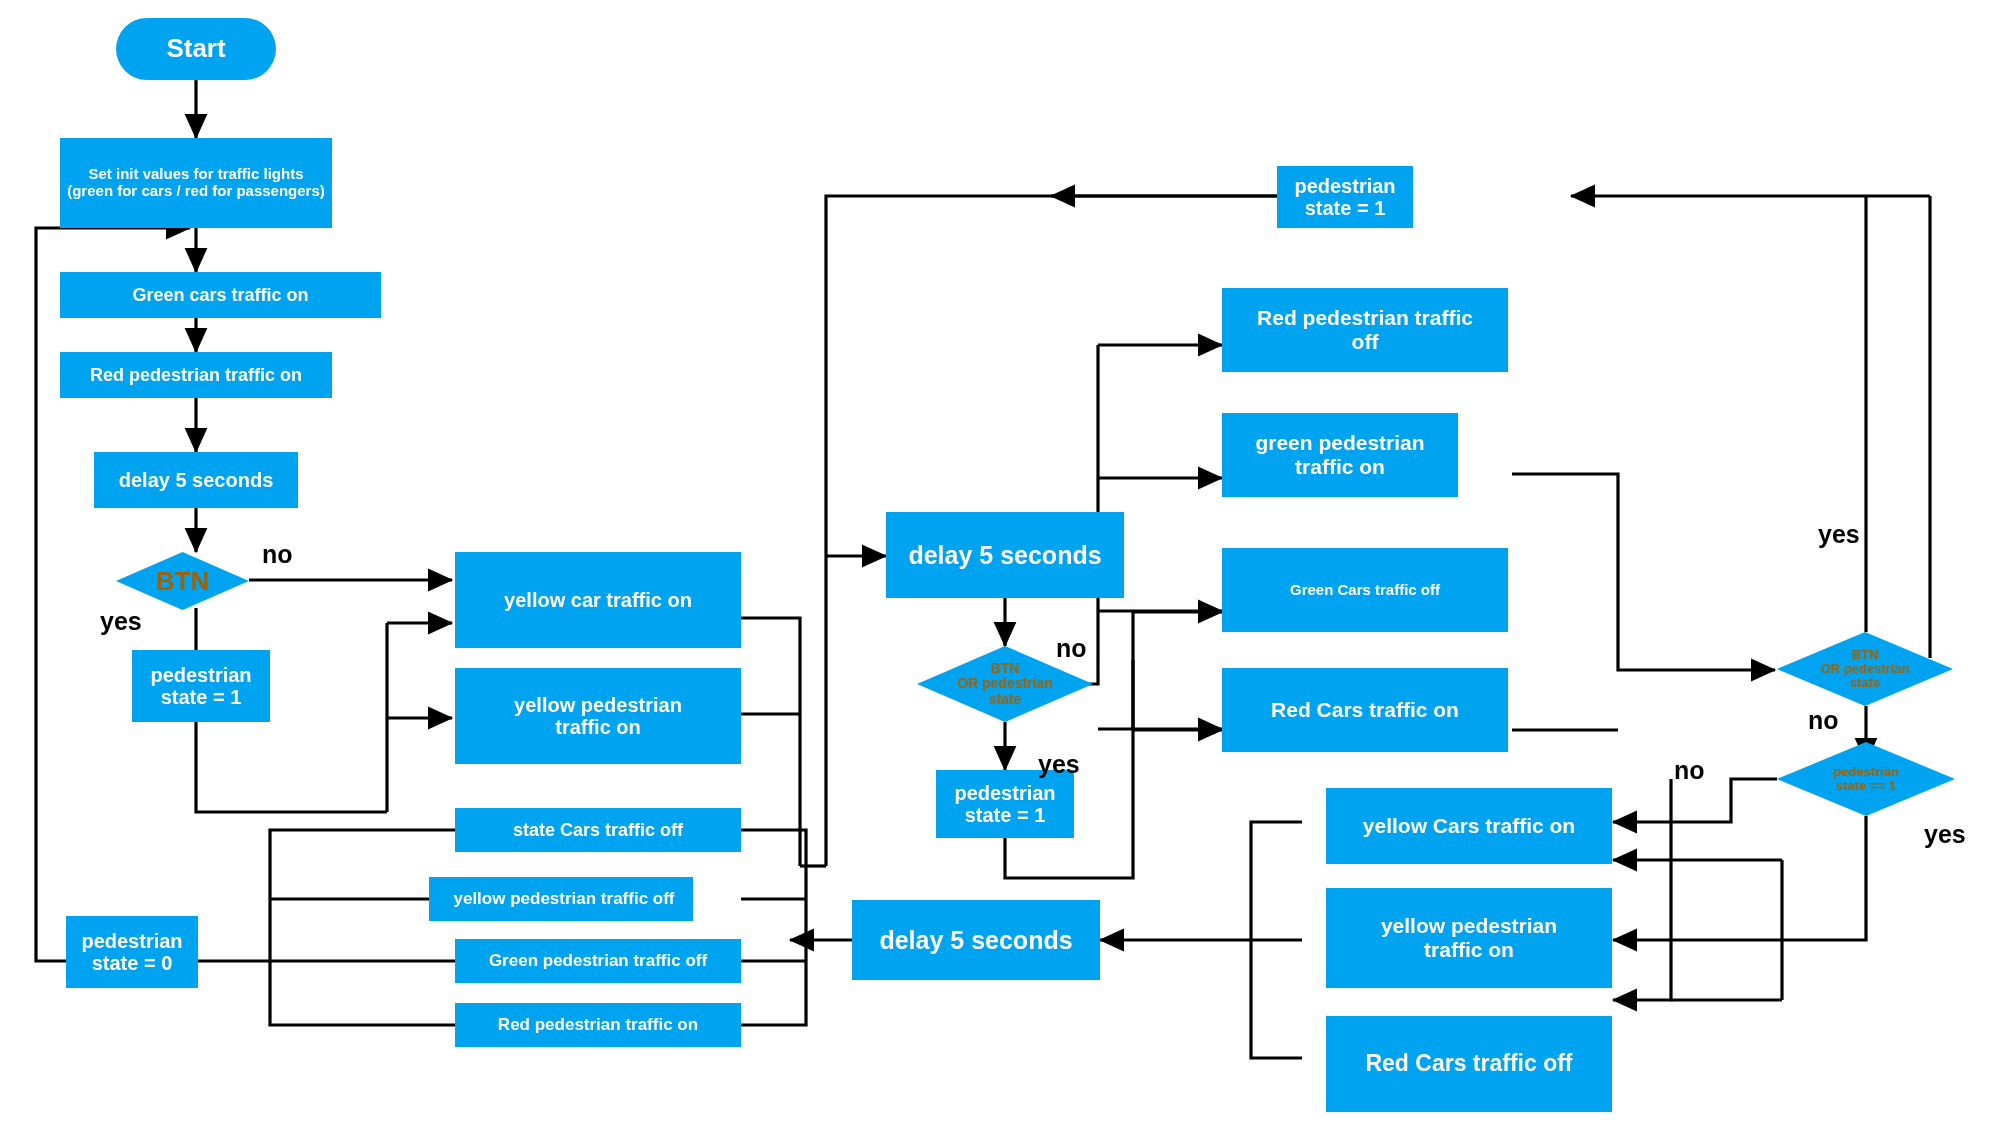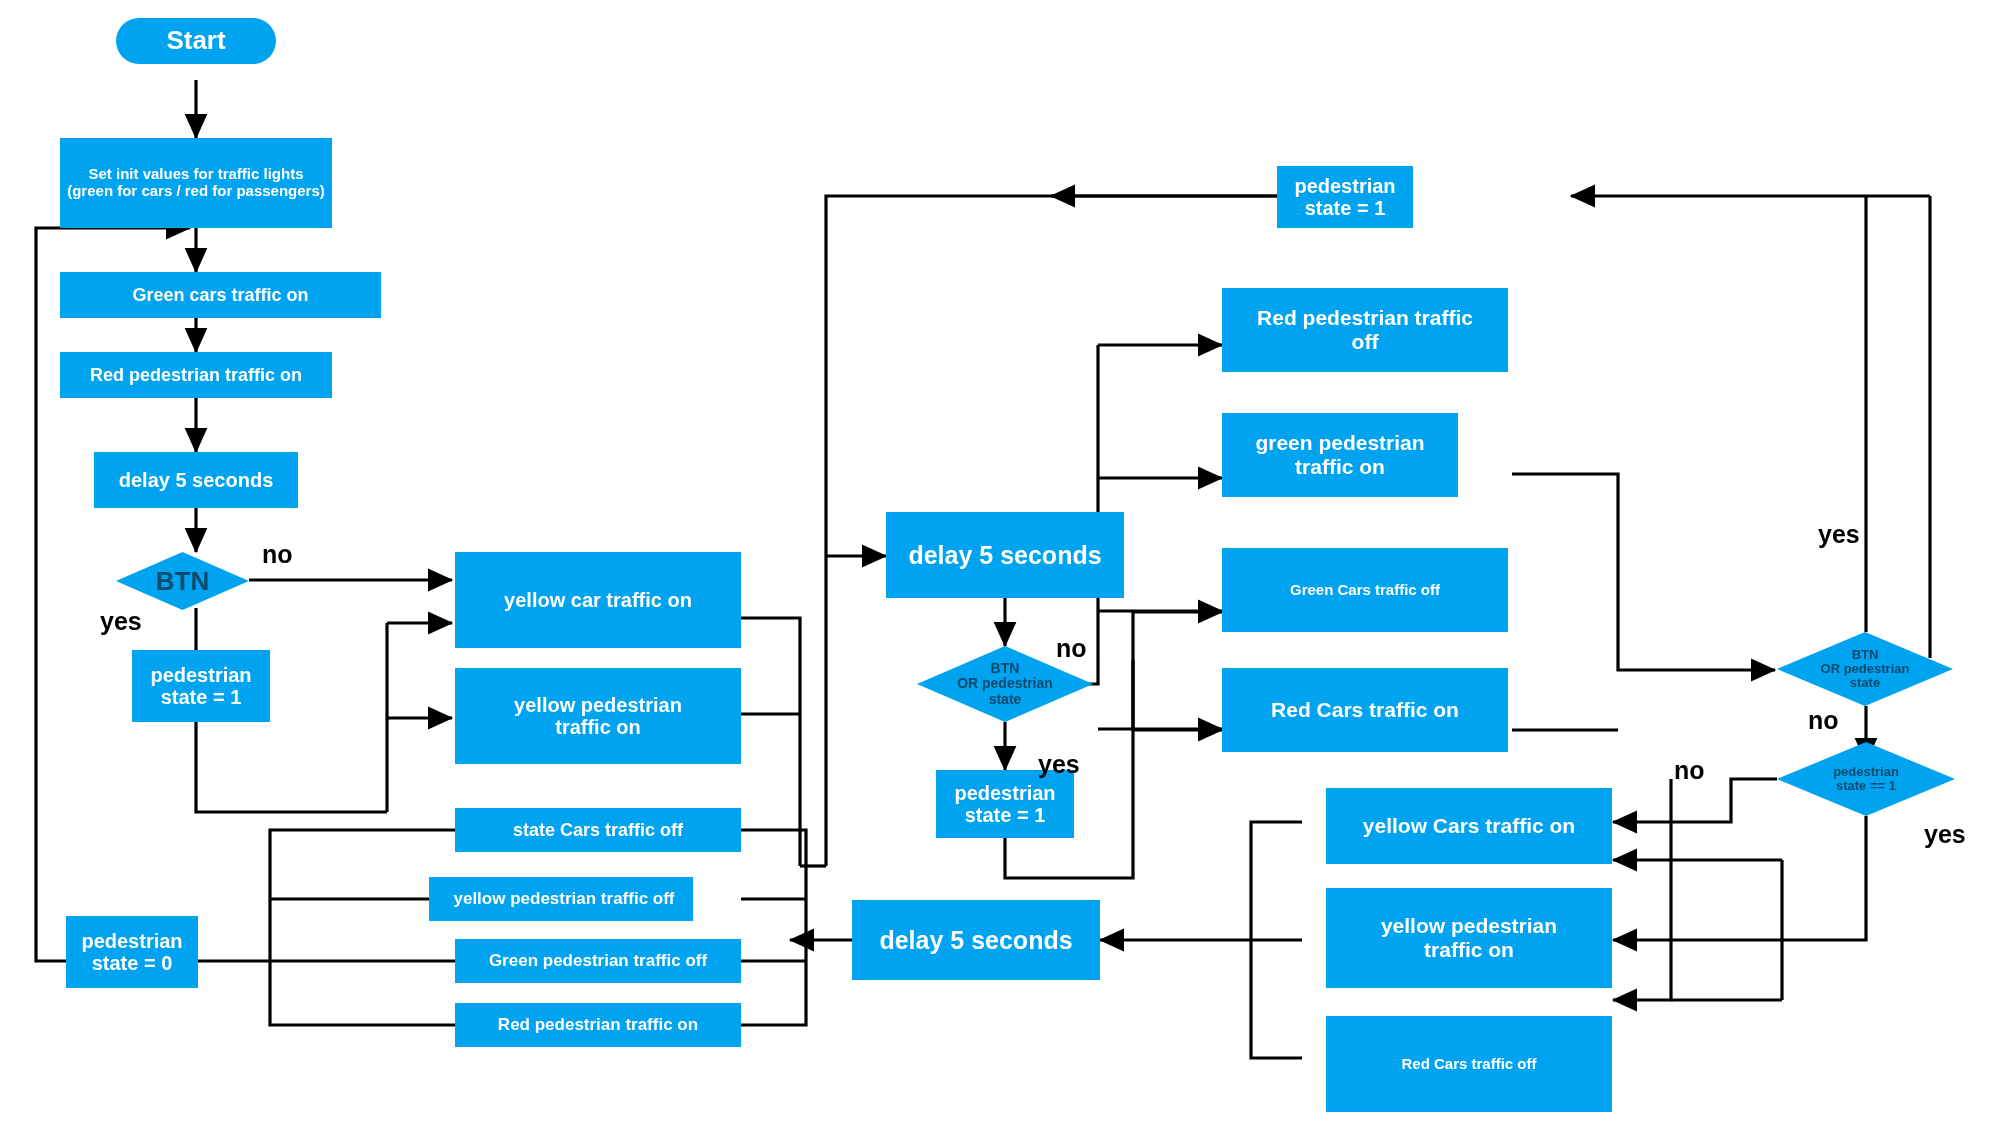--- a/index.html
+++ b/index.html
@@ -50,21 +50,21 @@
     width: 100%;
     height: 100%;
     background: #00A3F0;
     clip-path: polygon(50% 0%, 100% 50%, 50% 100%, 0% 50%);
   }
   .diamond .dlabel {
     position: relative;
     z-index: 2;
     width: 100%;
     text-align: center;
-    color: #0c4a6e;
+    color: #a16207;
     font-weight: bold;
     line-height: 1.1;
     white-space: pre-line;
   }
   .edge-label {
     position: absolute;
     color: #000000;
     font-weight: bold;
     font-family: "Liberation Sans", sans-serif;
     white-space: nowrap;
@@ -165,21 +165,21 @@
       <path d="M741,830 L806,830 L806,1025 L741,1025"></path>
       <path d="M741,899 L806,899"></path>
       <path d="M741,961 L806,961"></path>
 
       <path d="M196,961 L140,961"></path>
       <path d="M36,948 L36,961 L66,961"></path>
 
     </g>
   </svg>
 
-  <div class="node terminator" style="left:116px; top:18px; width:160px; height:46px; font-size:26px;">Start</div>
+  <div class="node terminator" style="left:116px; top:18px; width:160px; height:62px; font-size:26px;">Start</div>
 
   <div class="node" style="left:60px; top:138px; width:272px; height:90px; font-size:15px;">Set init values for traffic lights (green for cars / red for passengers)</div>
 
   <div class="node" style="left:60px; top:272px; width:321px; height:46px; font-size:18px;">Green cars traffic on</div>
 
   <div class="node" style="left:60px; top:352px; width:272px; height:46px; font-size:18px;">Red pedestrian traffic on</div>
 
   <div class="node" style="left:94px; top:452px; width:204px; height:56px; font-size:20px;">delay 5 seconds</div>
 
   <div class="node diamond" style="left:116px; top:552px; width:133px; height:58px;">
@@ -244,21 +244,21 @@
     <span class="dshape"></span>
     <span class="dlabel" style="font-size:13px;">pedestrian
 state == 1</span>
   </div>
 
   <div class="node" style="left:1326px; top:788px; width:286px; height:76px; font-size:21px;">yellow Cars traffic on</div>
 
   <div class="node" style="left:1326px; top:888px; width:286px; height:100px; font-size:21px;">yellow pedestrian
 traffic on</div>
 
-  <div class="node" style="left:1326px; top:1016px; width:286px; height:96px; font-size:15px;">Red Cars traffic off</div>
+  <div class="node" style="left:1326px; top:1016px; width:286px; height:96px; font-size:23px;">Red Cars traffic off</div>
 
   <div class="edge-label" style="left:262px; top:540px; font-size:25px;">no</div>
 
   <div class="edge-label" style="left:100px; top:607px; font-size:25px;">yes</div>
 
   <div class="edge-label" style="left:1056px; top:634px; font-size:25px;">no</div>
 
   <div class="edge-label" style="left:1038px; top:750px; font-size:25px;">yes</div>
 
   <div class="edge-label" style="left:1818px; top:520px; font-size:25px;">yes</div>

